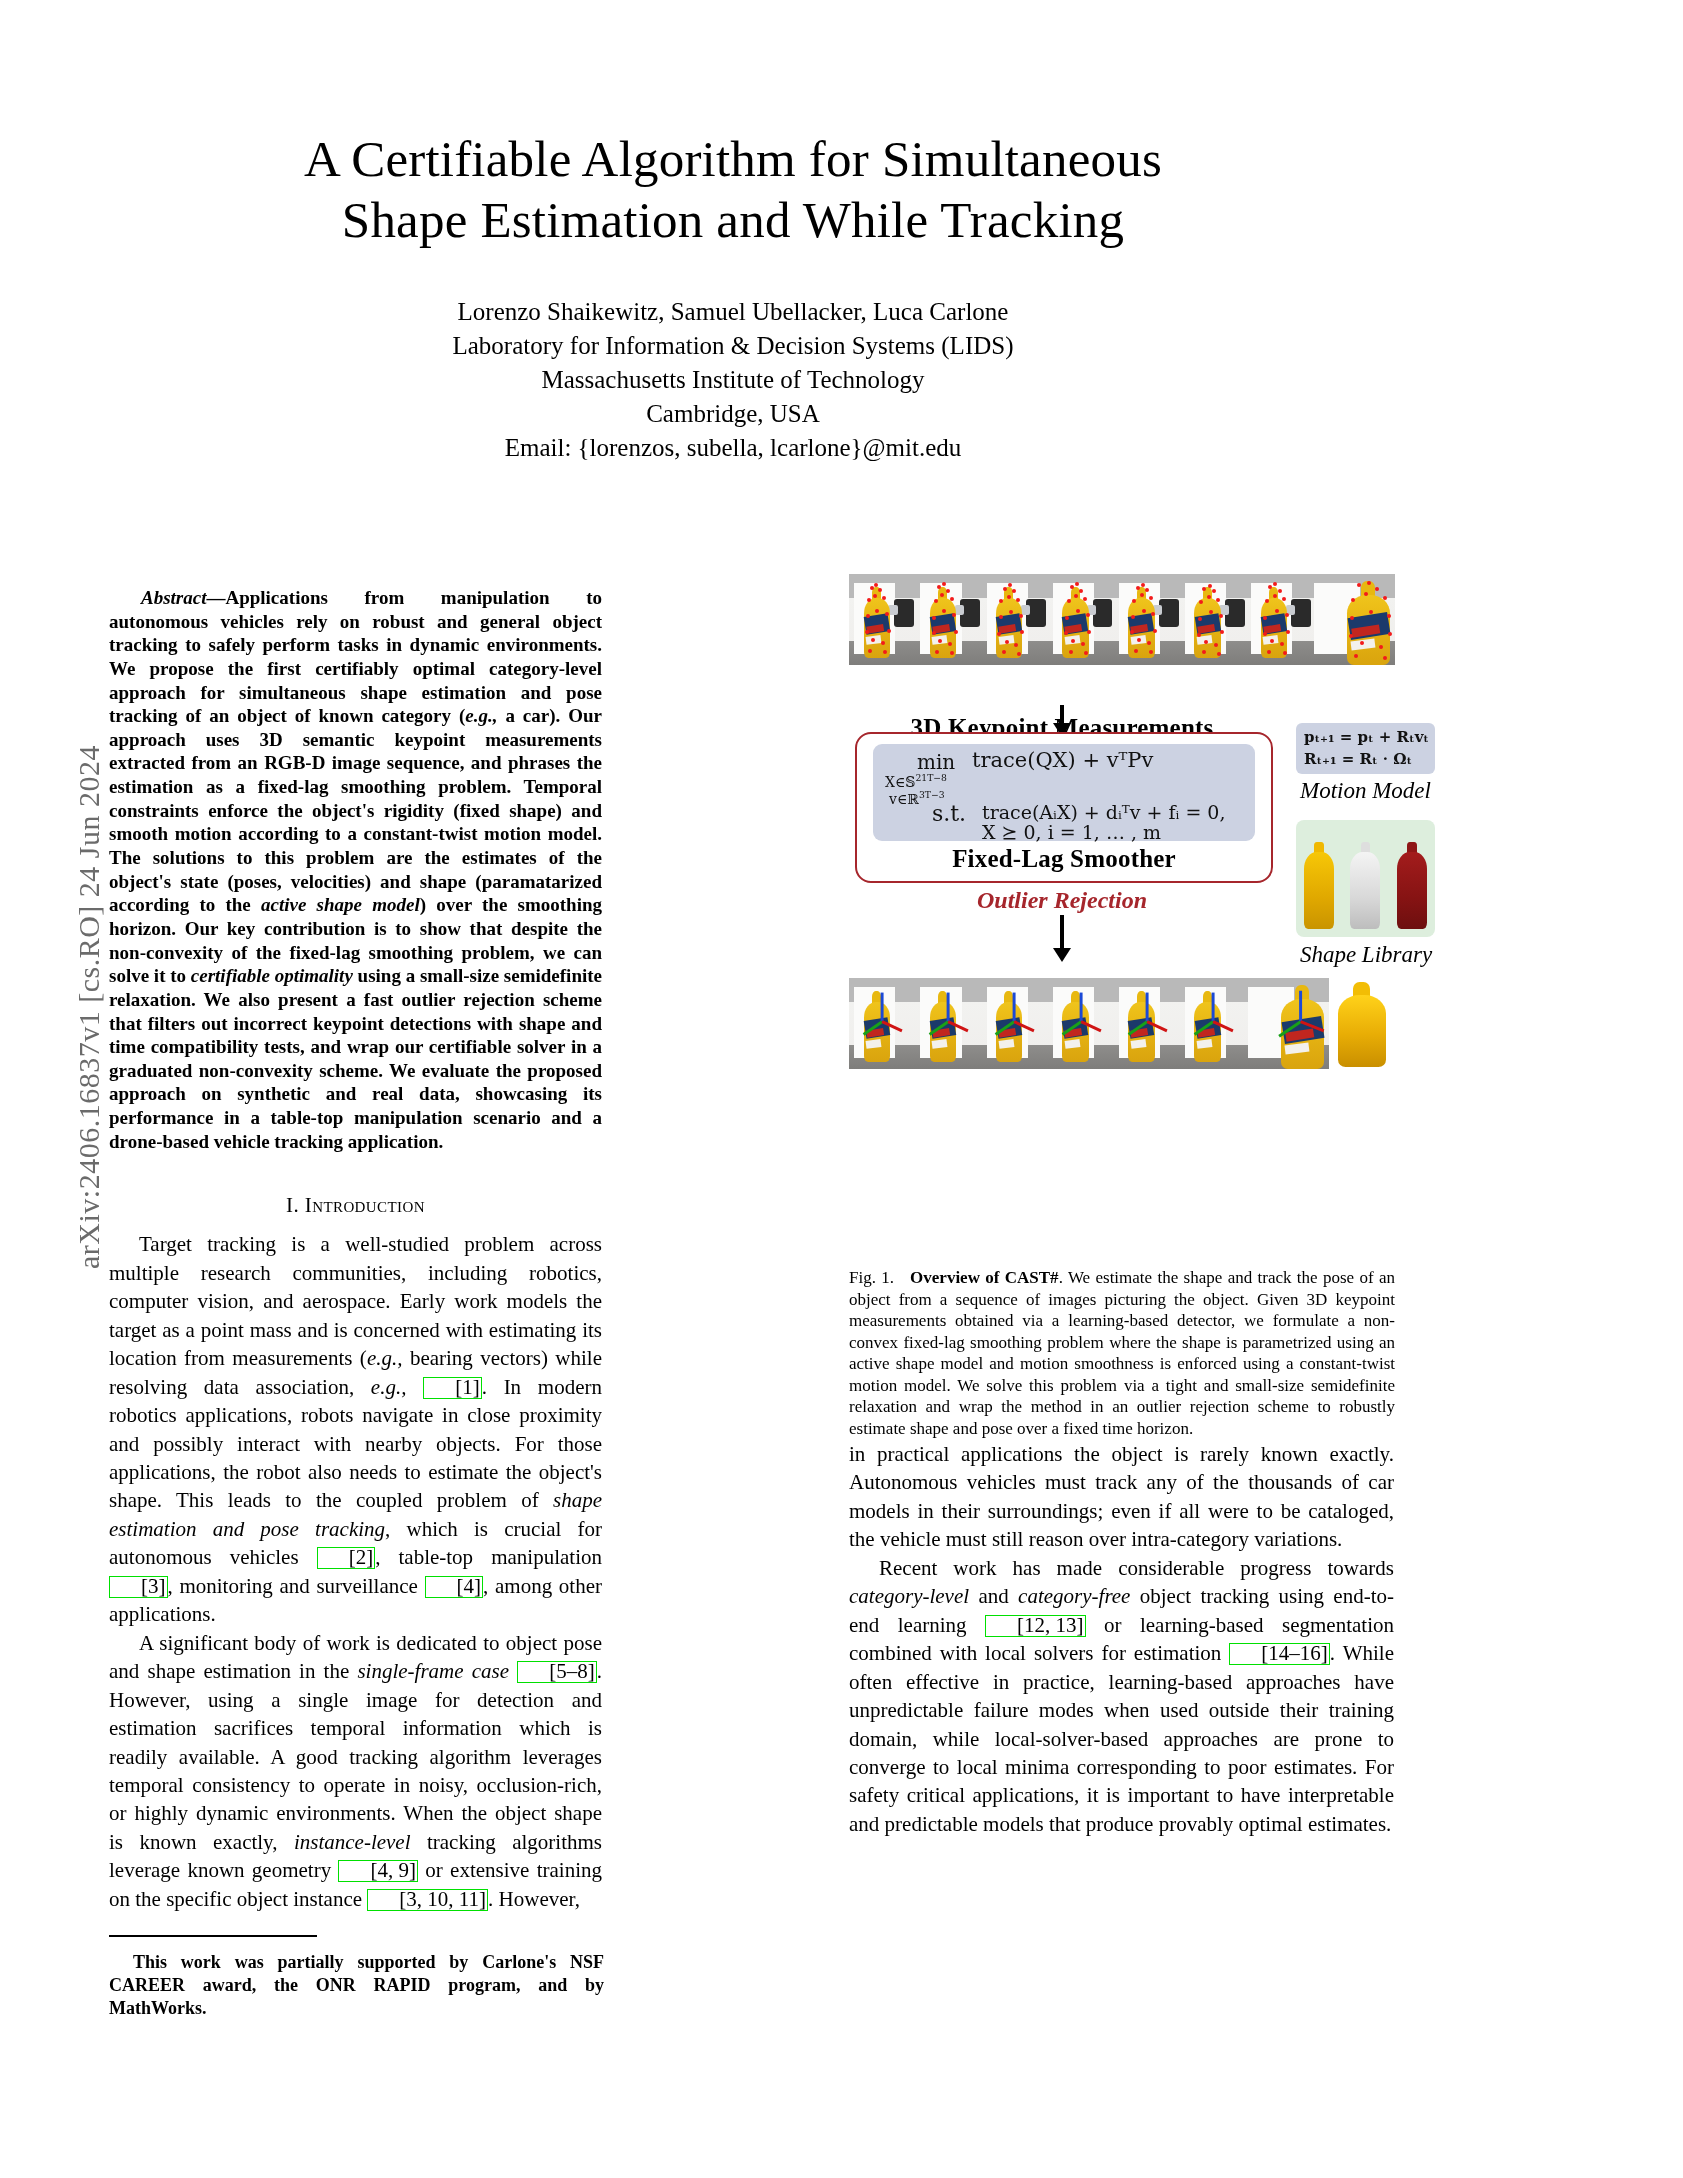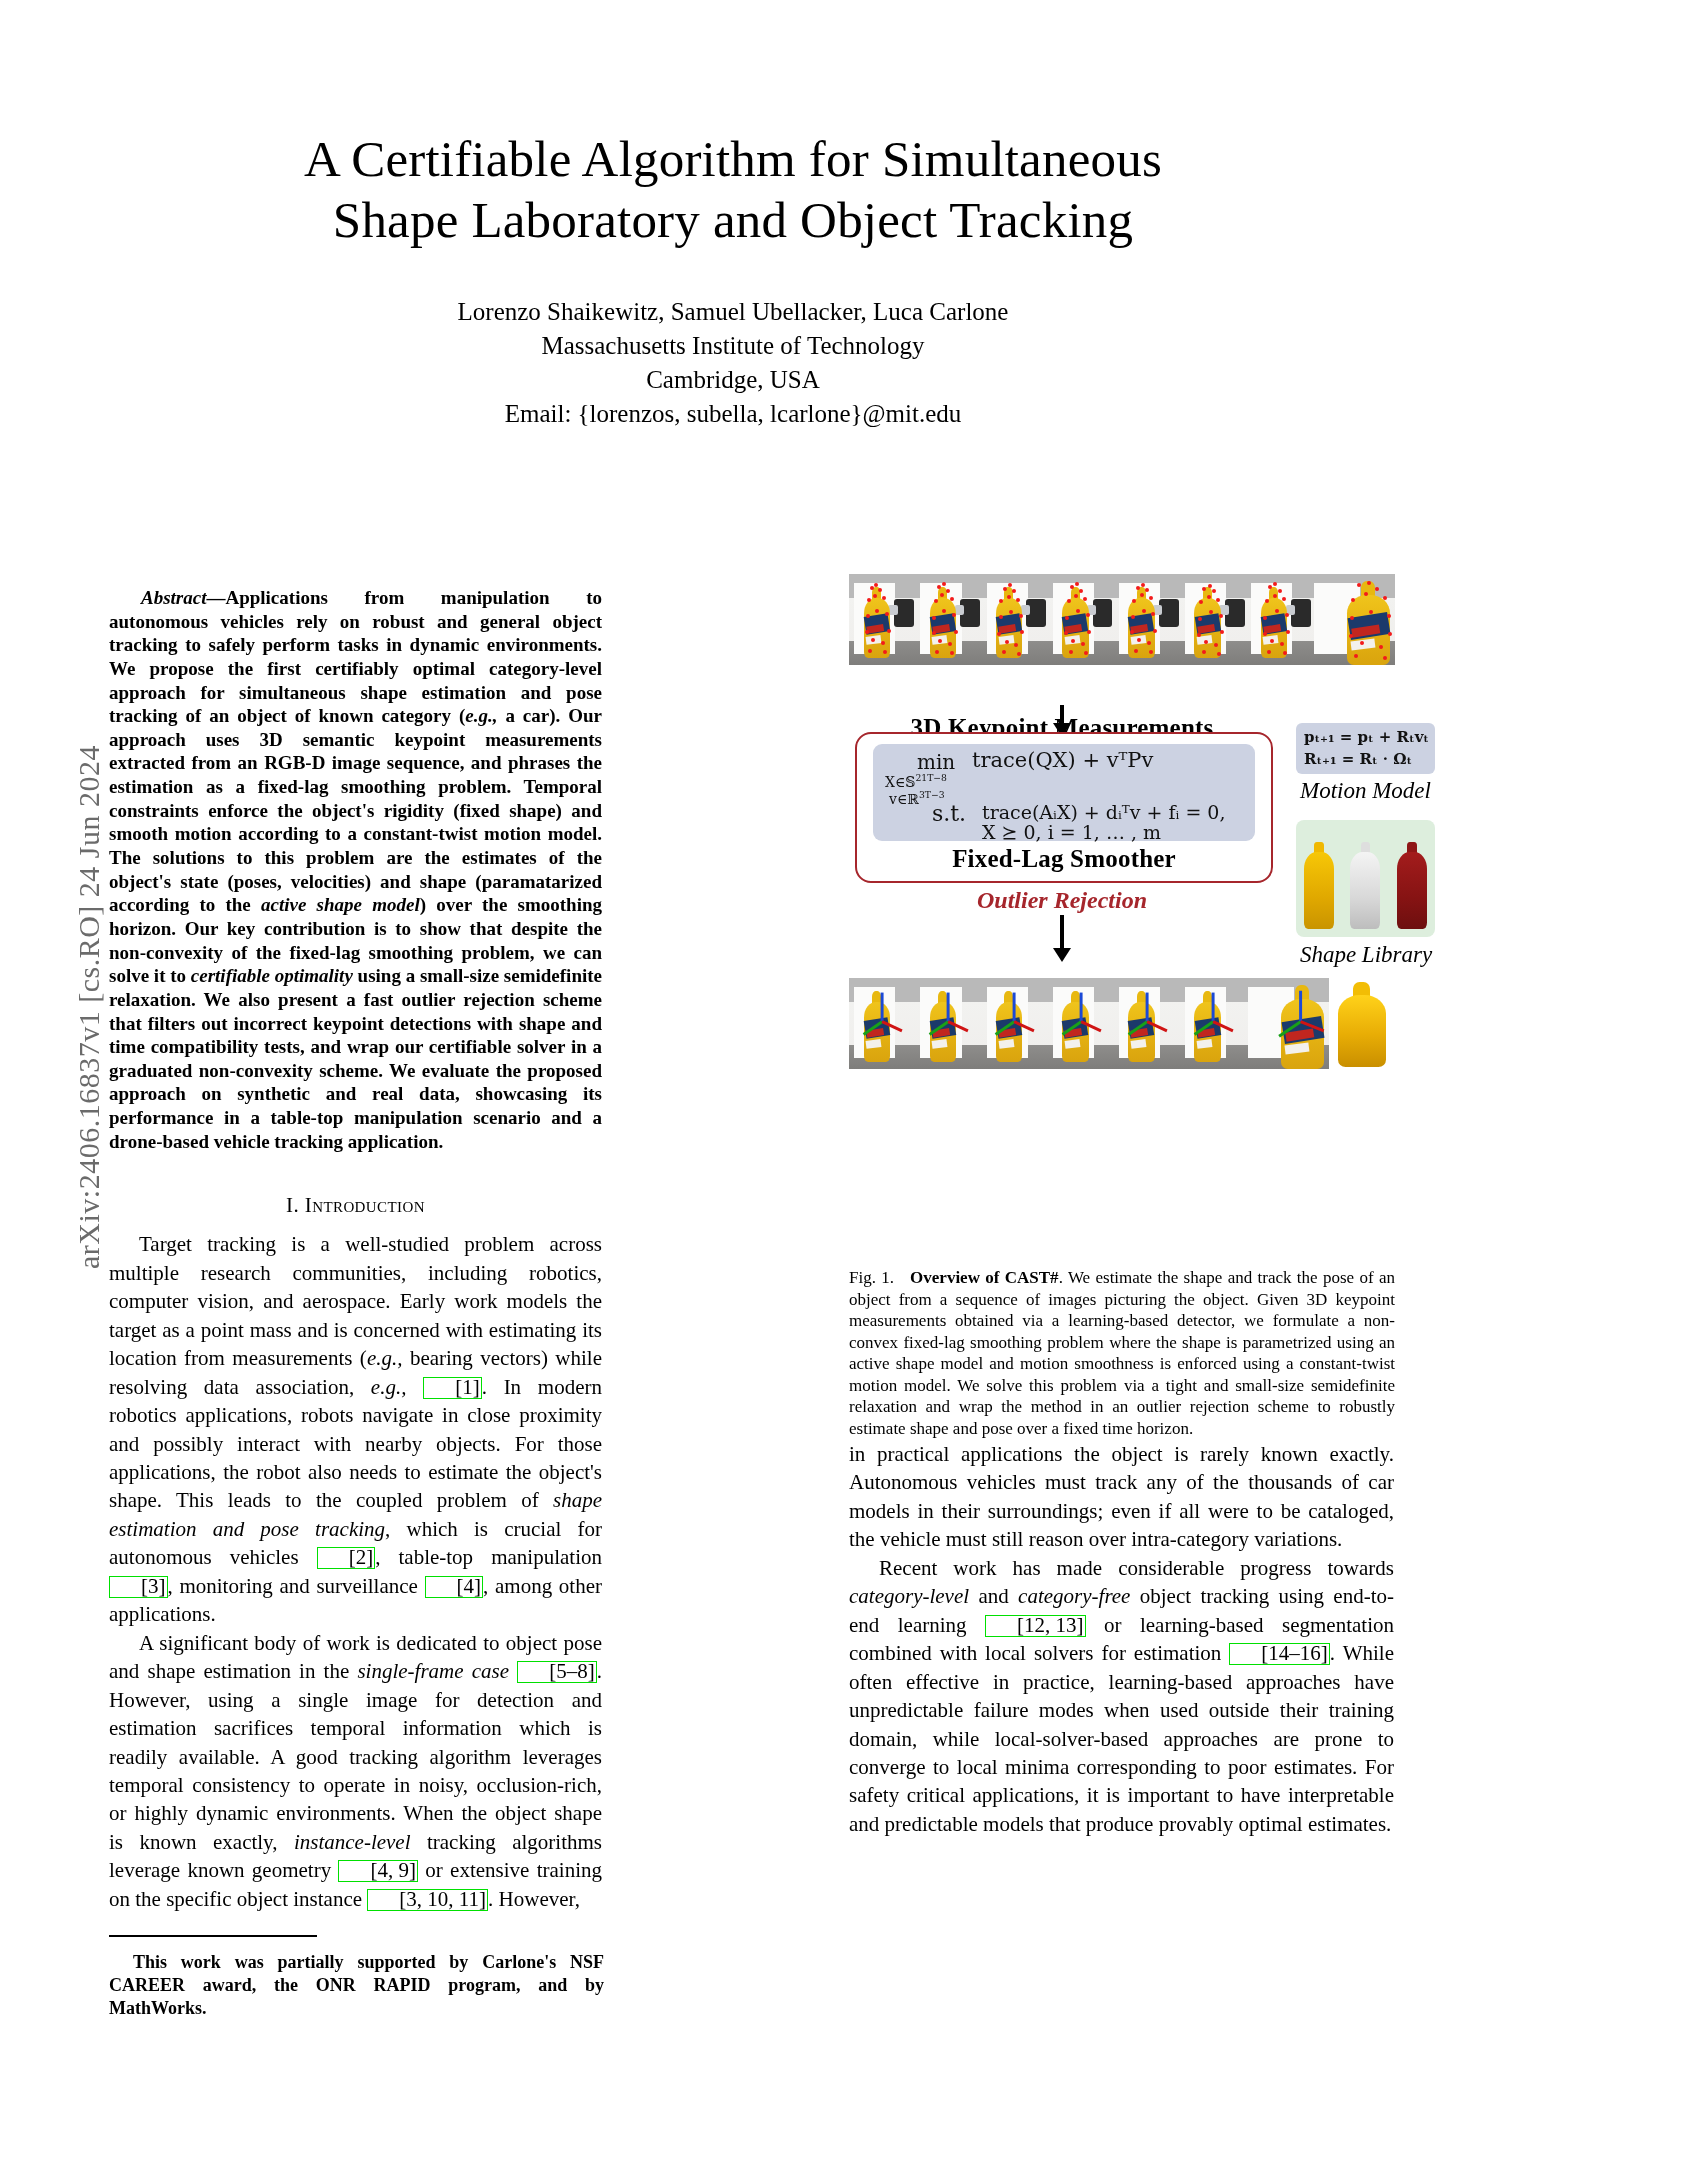--- a/index.html
+++ b/index.html
@@ -295,23 +295,24 @@
   .fig-caption b{ font-weight:bold; }
 </style>
 </head>
 <body>
 
 <div id="arxiv-stamp">arXiv:2406.16837v1  [cs.RO]  24 Jun 2024</div>
 
 <div id="title-block">
   <div class="paper-title">
     <div>A Certifiable Algorithm for Simultaneous</div>
-    <div>Shape Laboratory and Object Tracking</div>
+    <div>Shape Estimation and While Tracking</div>
   </div>
   <div class="authors">Lorenzo Shaikewitz, Samuel Ubellacker, Luca Carlone</div>
+  <div class="affil">Laboratory for Information &amp; Decision Systems (LIDS)</div>
   <div class="affil">Massachusetts Institute of Technology</div>
   <div class="affil">Cambridge, USA</div>
   <div class="email">Email: {lorenzos, subella, lcarlone}@mit.edu</div>
 </div>
 
 <div id="col-left">
 
   <div class="abstract"><span class="ab-lead">Abstract</span><span>—</span><span>Applications from manipulation to autonomous vehicles rely on robust and general object tracking to safely perform tasks in dynamic environments. We propose the first certifiably optimal category-level approach for simultaneous shape estimation and pose tracking of an object of known category (</span><i>e.g.,</i><span> a car). Our approach uses 3D semantic keypoint measurements extracted from an RGB-D image sequence, and phrases the estimation as a fixed-lag smoothing problem. Temporal constraints enforce the object's rigidity (fixed shape) and smooth motion according to a constant-twist motion model. The solutions to this problem are the estimates of the object's state (poses, velocities) and shape (paramatarized according to the </span><i>active shape model</i><span>) over the smoothing horizon. Our key contribution is to show that despite the non-convexity of the fixed-lag smoothing problem, we can solve it to </span><i>certifiable optimality</i><span> using a small-size semidefinite relaxation. We also present a fast outlier rejection scheme that filters out incorrect keypoint detections with shape and time compatibility tests, and wrap our certifiable solver in a graduated non-convexity scheme. We evaluate the proposed approach on synthetic and real data, showcasing its performance in a table-top manipulation scenario and a drone-based vehicle tracking application.</span></div>
 
   <div class="sec-head">I. Introduction</div>

